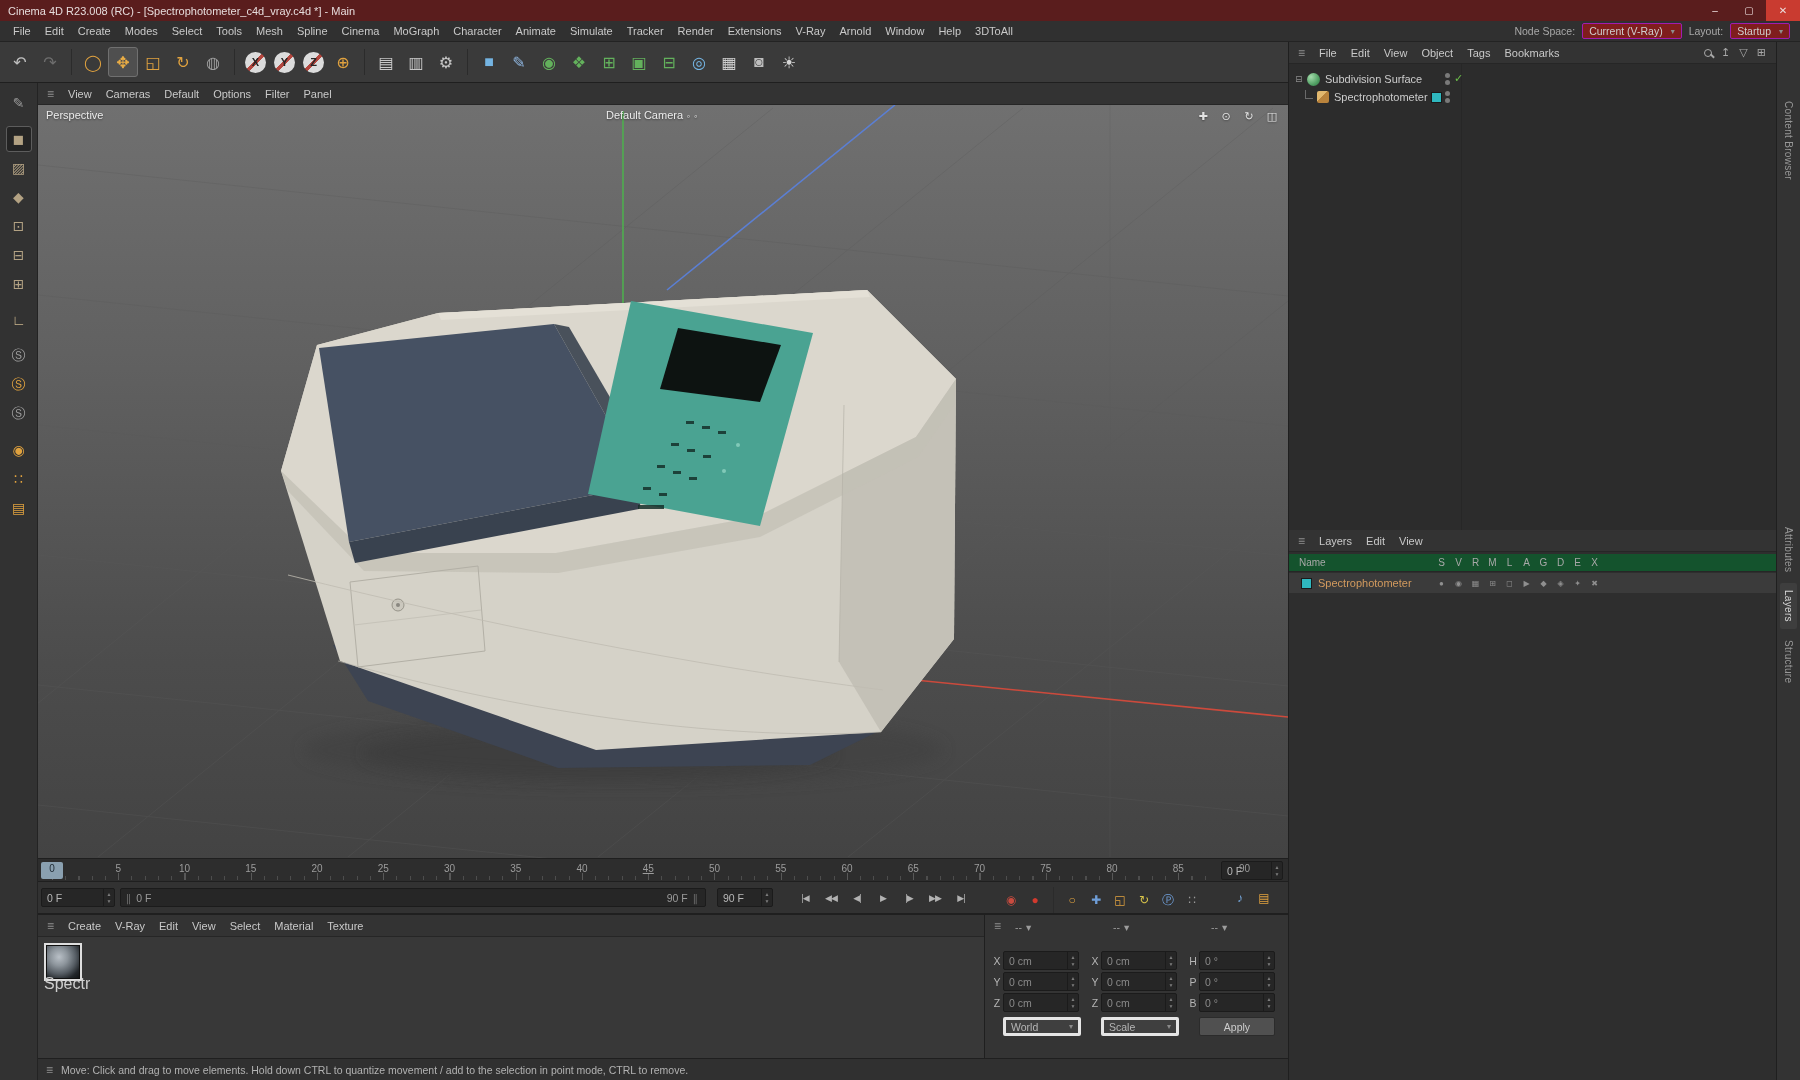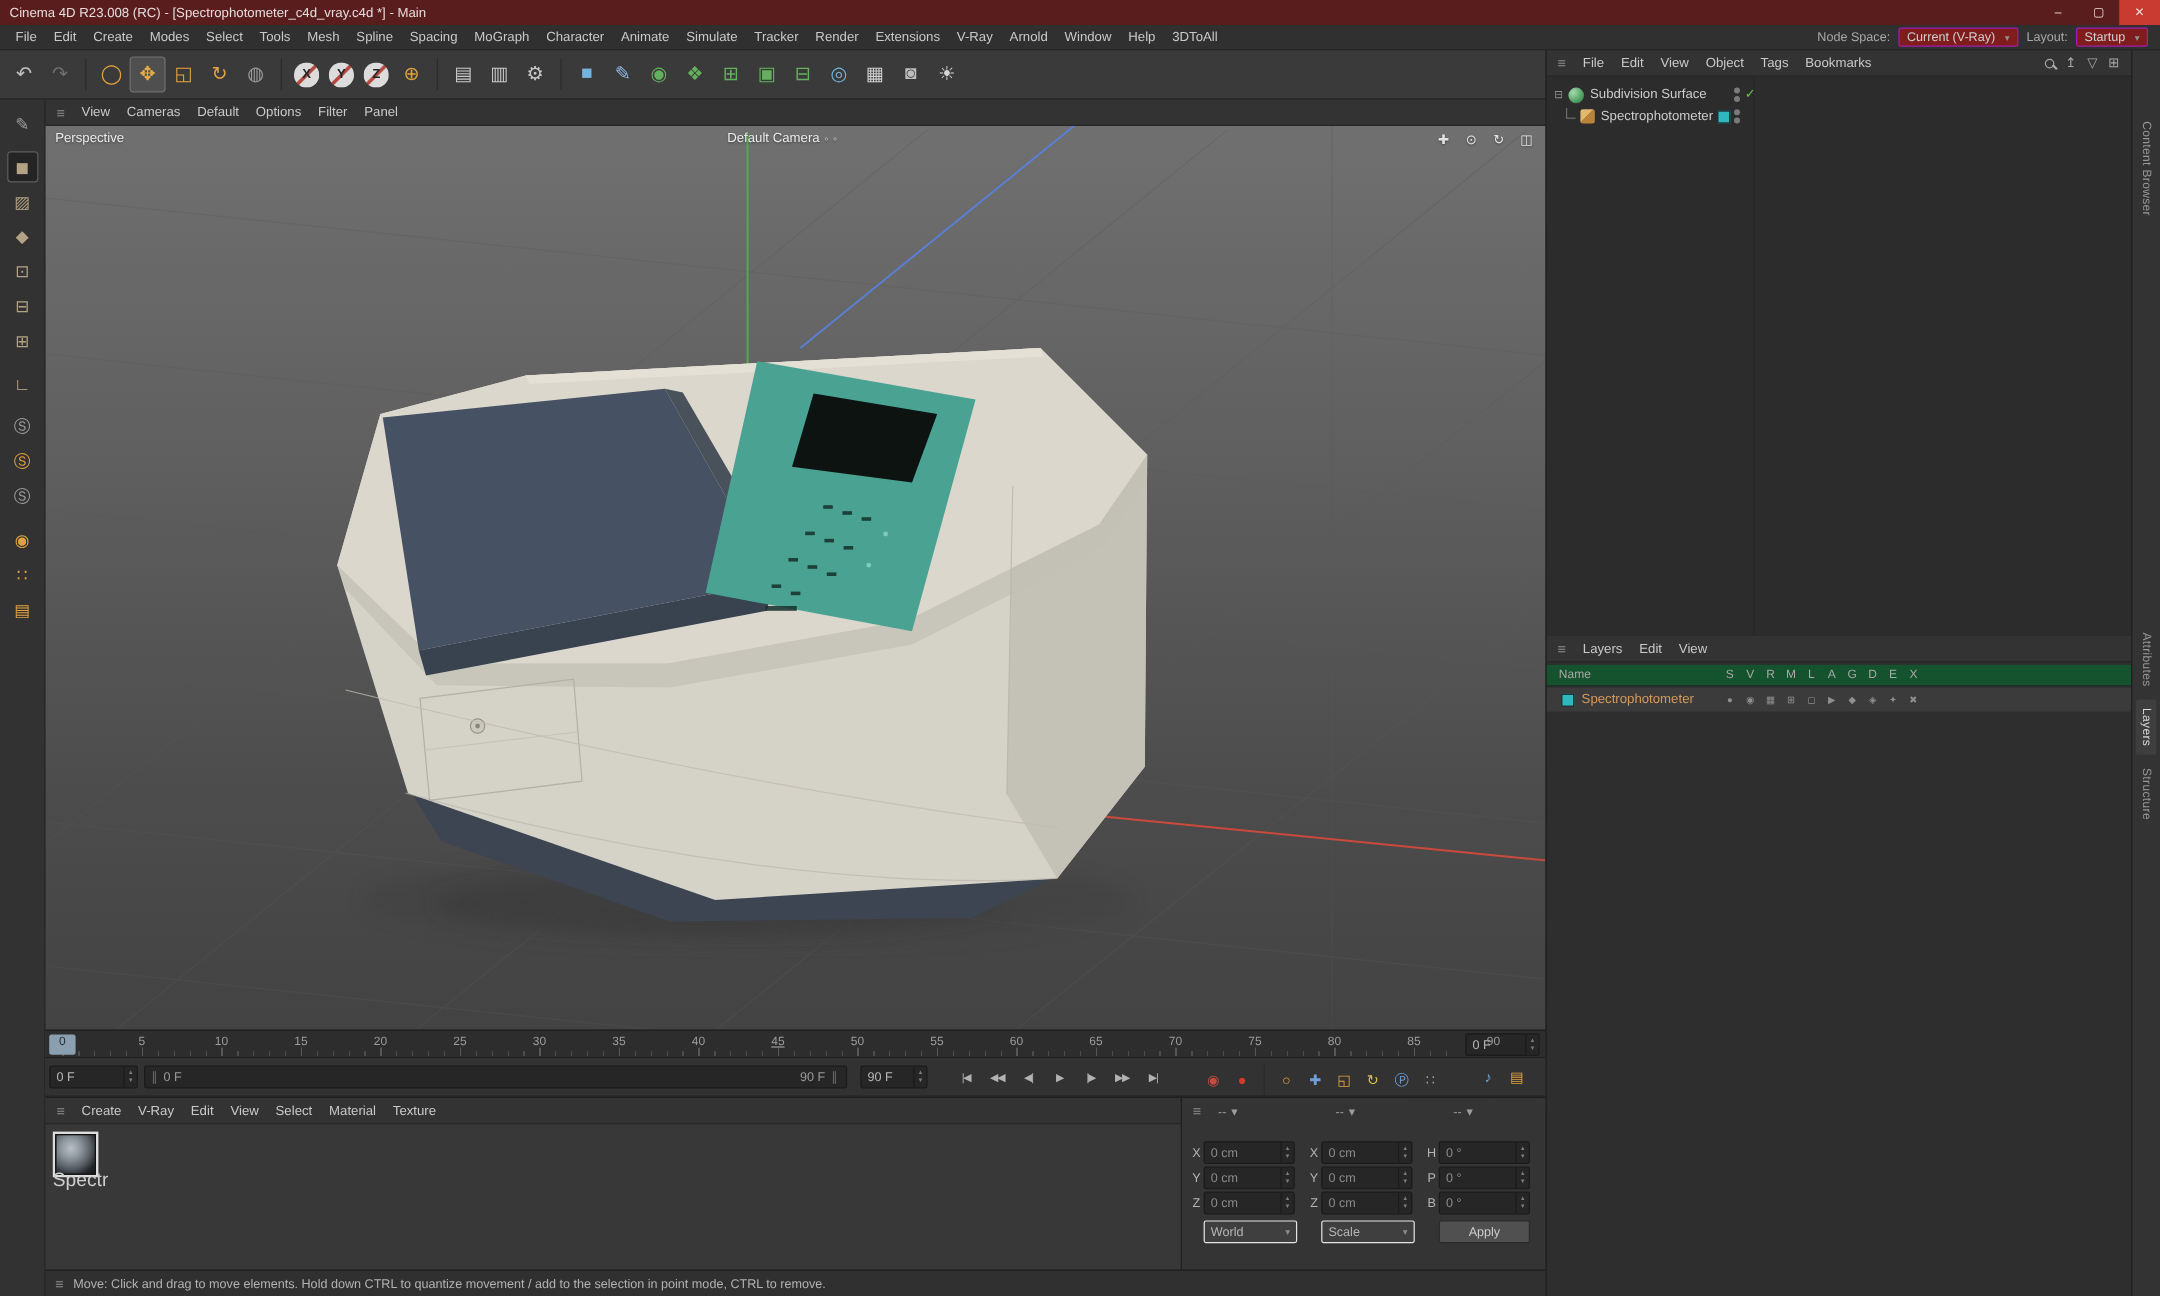--- a/index.html
+++ b/index.html
@@ -63,21 +63,21 @@
 .panel-menu{display:flex;align-items:center;height:22px;background:#333;border-bottom:1px solid #262626;padding:0 2px}
 .mat-content{position:absolute;left:0;top:22px;right:0;bottom:0;background:#383838}
 .mat-thumb{position:absolute;left:8px;top:8px;width:34px;height:34px;border:1px solid #101010;box-shadow:0 0 0 2px #dedede;background:radial-gradient(circle at 12px 11px,#b9c0c7 0%,#8d959c 30%,#565d64 58%,#23272b 80%,#121416 100%)}
 .mat-name{position:absolute;left:6px;top:38px;width:46px;font-size:16px;color:#cfcfcf;white-space:nowrap;overflow:hidden}
 
 .coord-panel{left:984px;top:914px;width:304px;height:144px;background:#343434;border-top:1px solid #1f1f1f;border-left:1px solid #1f1f1f}
 .chead{position:absolute;top:6px;display:flex;align-items:center;gap:4px;color:#9c9c9c;font-size:10.5px}
 .crow{position:absolute;display:flex;align-items:center}
 .clabel{width:12px;color:#b5b5b5;font-size:10.5px;text-align:center}
 .cfield{width:76px}
-.cdd{position:absolute;height:19px;background:#3f3f3f;border:1px solid #e5e5e5;border-radius:2px;display:flex;align-items:center;color:#b5b5b5;font-size:10.5px;padding:0 5px}
+.cdd{position:absolute;height:19px;background:#3f3f3f;border:3px solid #e5e5e5;border-radius:2px;display:flex;align-items:center;color:#b5b5b5;font-size:10.5px;padding:0 5px}
 .cdd .caret{margin-left:auto;color:#8a8a8a;font-size:8px}
 .apply-btn{position:absolute;height:19px;background:#505050;border:1px solid #2b2b2b;border-radius:2px;display:flex;align-items:center;justify-content:center;color:#cccccc;font-size:10.5px}
 
 .statusbar{left:38px;top:1058px;width:1250px;height:22px;background:#303030;border-top:1px solid #1f1f1f;display:flex;align-items:center;gap:8px;padding:0 8px;color:#b2b2b2;font-size:10.5px}
 
 .right-panel{left:1288px;top:42px;width:488px;height:1038px;background:#2e2e2e;border-left:1px solid #1f1f1f}
 .rp-corner{margin-left:auto;display:flex;align-items:center;gap:9px;padding-right:8px;color:#a8a8a8;font-size:11px}
 .mag{width:8px;height:8px;border:1.5px solid #a8a8a8;border-radius:50%;position:relative;display:inline-block}
 .mag::after{content:"";position:absolute;width:5px;height:1.5px;background:#a8a8a8;transform:rotate(45deg);right:-4px;bottom:-1px}
 .om-content{position:absolute;left:0;top:22px;width:100%;height:466px;background:#2c2c2c}
@@ -129,21 +129,21 @@
     <div style="display:flex;align-items:center">
 
     <span class="menu-item">File</span>
         <span class="menu-item">Edit</span>
         <span class="menu-item">Create</span>
         <span class="menu-item">Modes</span>
         <span class="menu-item">Select</span>
         <span class="menu-item">Tools</span>
         <span class="menu-item">Mesh</span>
         <span class="menu-item">Spline</span>
-        <span class="menu-item">Spacing</span>
+        <span class="menu-item">Cinema</span>
         <span class="menu-item">MoGraph</span>
         <span class="menu-item">Character</span>
         <span class="menu-item">Animate</span>
         <span class="menu-item">Simulate</span>
         <span class="menu-item">Tracker</span>
         <span class="menu-item">Render</span>
         <span class="menu-item">Extensions</span>
         <span class="menu-item">V-Ray</span>
         <span class="menu-item">Arnold</span>
         <span class="menu-item">Window</span>

